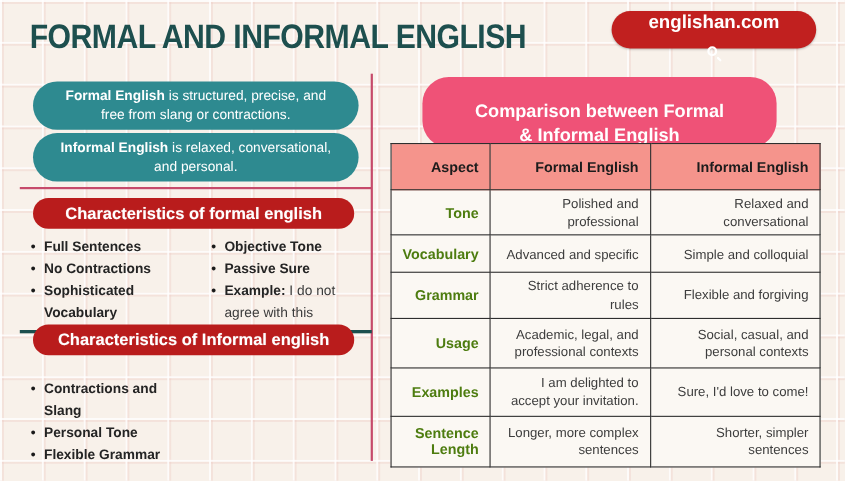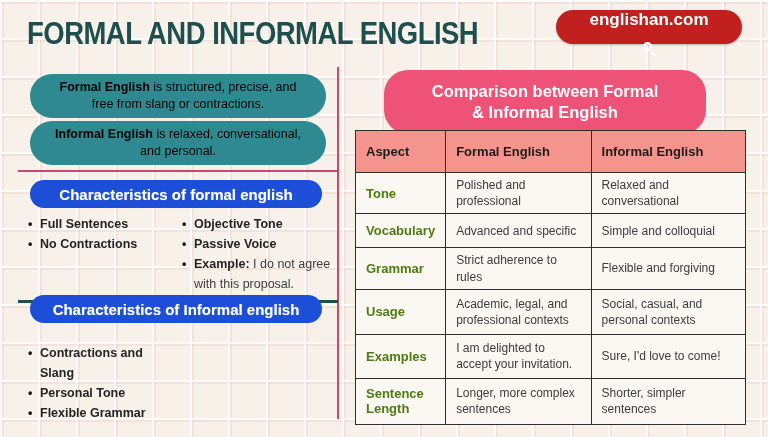--- a/index.html
+++ b/index.html
@@ -42,45 +42,45 @@
   .search-glyph .handle{
     position:absolute; left:9px; top:9px; width:5px; height:2px;
     background:#fff; transform:rotate(45deg); transform-origin:left center;
     border-radius:1px;
   }
 
   
   .def-box{
     left:30px; width:296px; height:44px;
     background:#2e8a90; border-radius:22px;
-    color:#000000; font-size:12.5px; line-height:1.4;
+    color:#ffffff; font-size:12.5px; line-height:1.4;
     display:flex; align-items:center; justify-content:center;
     text-align:center; padding:0 20px;
   }
   .def-box.first{ top:74px; }
   .def-box.second{ top:121px; }
   .def-box b{ font-weight:bold; }
 
   .hr-pink{ left:18px; top:170px; width:320px; height:2px; background:#c64a6b; }
   .vline-pink{ left:337px; top:67px; width:2px; height:352px; background:#c64a6b; }
   .hr-teal{ left:18px; top:300px; width:320px; height:3px; background:#1d4f4e; }
 
   .pill{
     left:30px; width:292px; height:28px;
-    background:#1d4ed8; border-radius:15px;
+    background:#b91c1c; border-radius:15px;
     color:#fff; font-weight:bold; font-size:15px;
     display:flex; align-items:center; justify-content:center;
     text-shadow:0 0 1px rgba(255,255,255,0.4);
   }
   .pill.formal{ top:180px; }
   .pill.informal{ top:295px; }
 
   .bullets{
     left:26px; width:312px;
-    display:flex; gap:8px;
+    display:flex; gap:18px;
   }
   .bullets.formal{ top:214px; }
   .bullets.informal{ top:343px;flex-direction:column; }
   .bullet-col{ list-style:none; }
   .bullet-col.c1{ width:146px; }
   .bullet-col.c2{ flex:1; }
   .bullet-col li{
     position:relative; padding-left:14px;
     font-size:12.5px; line-height:20px; color:#242424;
   }
@@ -89,33 +89,33 @@
     font-weight:bold; color:#1a1a1a;
   }
   .bullet-col li b{ font-weight:bold; }
   .bullet-col li span.plain{ font-weight:normal; color:#3c3c3c; }
 
   
   .compare-head{
     left:384px; top:70px; width:322px; height:64px;
     background:#ef5277; border-radius:24px;
     color:#fff; font-weight:bold; font-size:16.5px; line-height:1.3;
-    display:flex; flex-direction:column; align-items:center; justify-content:center;
+    display:flex; flex-direction:column; align-items:center; justify-content:flex-end;
     text-align:center;
   }
   table.compare{
     position:absolute; left:355px; top:130px; width:391px;
     border-collapse:collapse;
     background:#fbf8f3;
   }
   table.compare th, table.compare td{
     border:1.5px solid #2e2e2e;
     vertical-align:middle;
     padding:4px 10px;
-    text-align:left;
+    text-align:right;
   }
   table.compare th{
     background:#f5948c; color:#1c1c1c;
     font-size:13px; font-weight:bold; height:42px;
   }
   table.compare td.aspect{ font-weight:bold; font-size:13px; color:#4d7c0f; }
   table.compare td.val{ font-size:12px; color:#3d3d3d; line-height:1.35; }
   table.compare col.c-aspect{ width:90px; }
   table.compare col.c-formal{ width:146px; }
   table.compare col.c-informal{ width:155px; }
@@ -149,24 +149,25 @@
 <div class="abs hr-pink"></div>
 <div class="abs vline-pink"></div>
 <div class="abs hr-teal"></div>
 
 <div class="abs pill formal">Characteristics of formal english</div>
 
 <div class="abs bullets formal">
   <ul class="bullet-col c1">
     <li><b>Full Sentences</b><span class="plain"></span></li>
     <li><b>No Contractions</b><span class="plain"></span></li>
+    <li><b>Sophisticated Vocabulary</b><span class="plain"></span></li>
   </ul>
   <ul class="bullet-col c2">
     <li><b>Objective Tone</b><span class="plain"></span></li>
-    <li><b>Passive Voice</b><span class="plain"></span></li>
+    <li><b>Passive Sure</b><span class="plain"></span></li>
     <li><b>Example:</b><span class="plain"> I do not agree with this proposal.</span></li>
   </ul>
 </div>
 
 <div class="abs pill informal">Characteristics of Informal english</div>
 
 <div class="abs bullets informal">
   <ul class="bullet-col c1">
     <li><b>Contractions and Slang</b><span class="plain"></span></li>
     <li><b>Personal Tone</b><span class="plain"></span></li>

